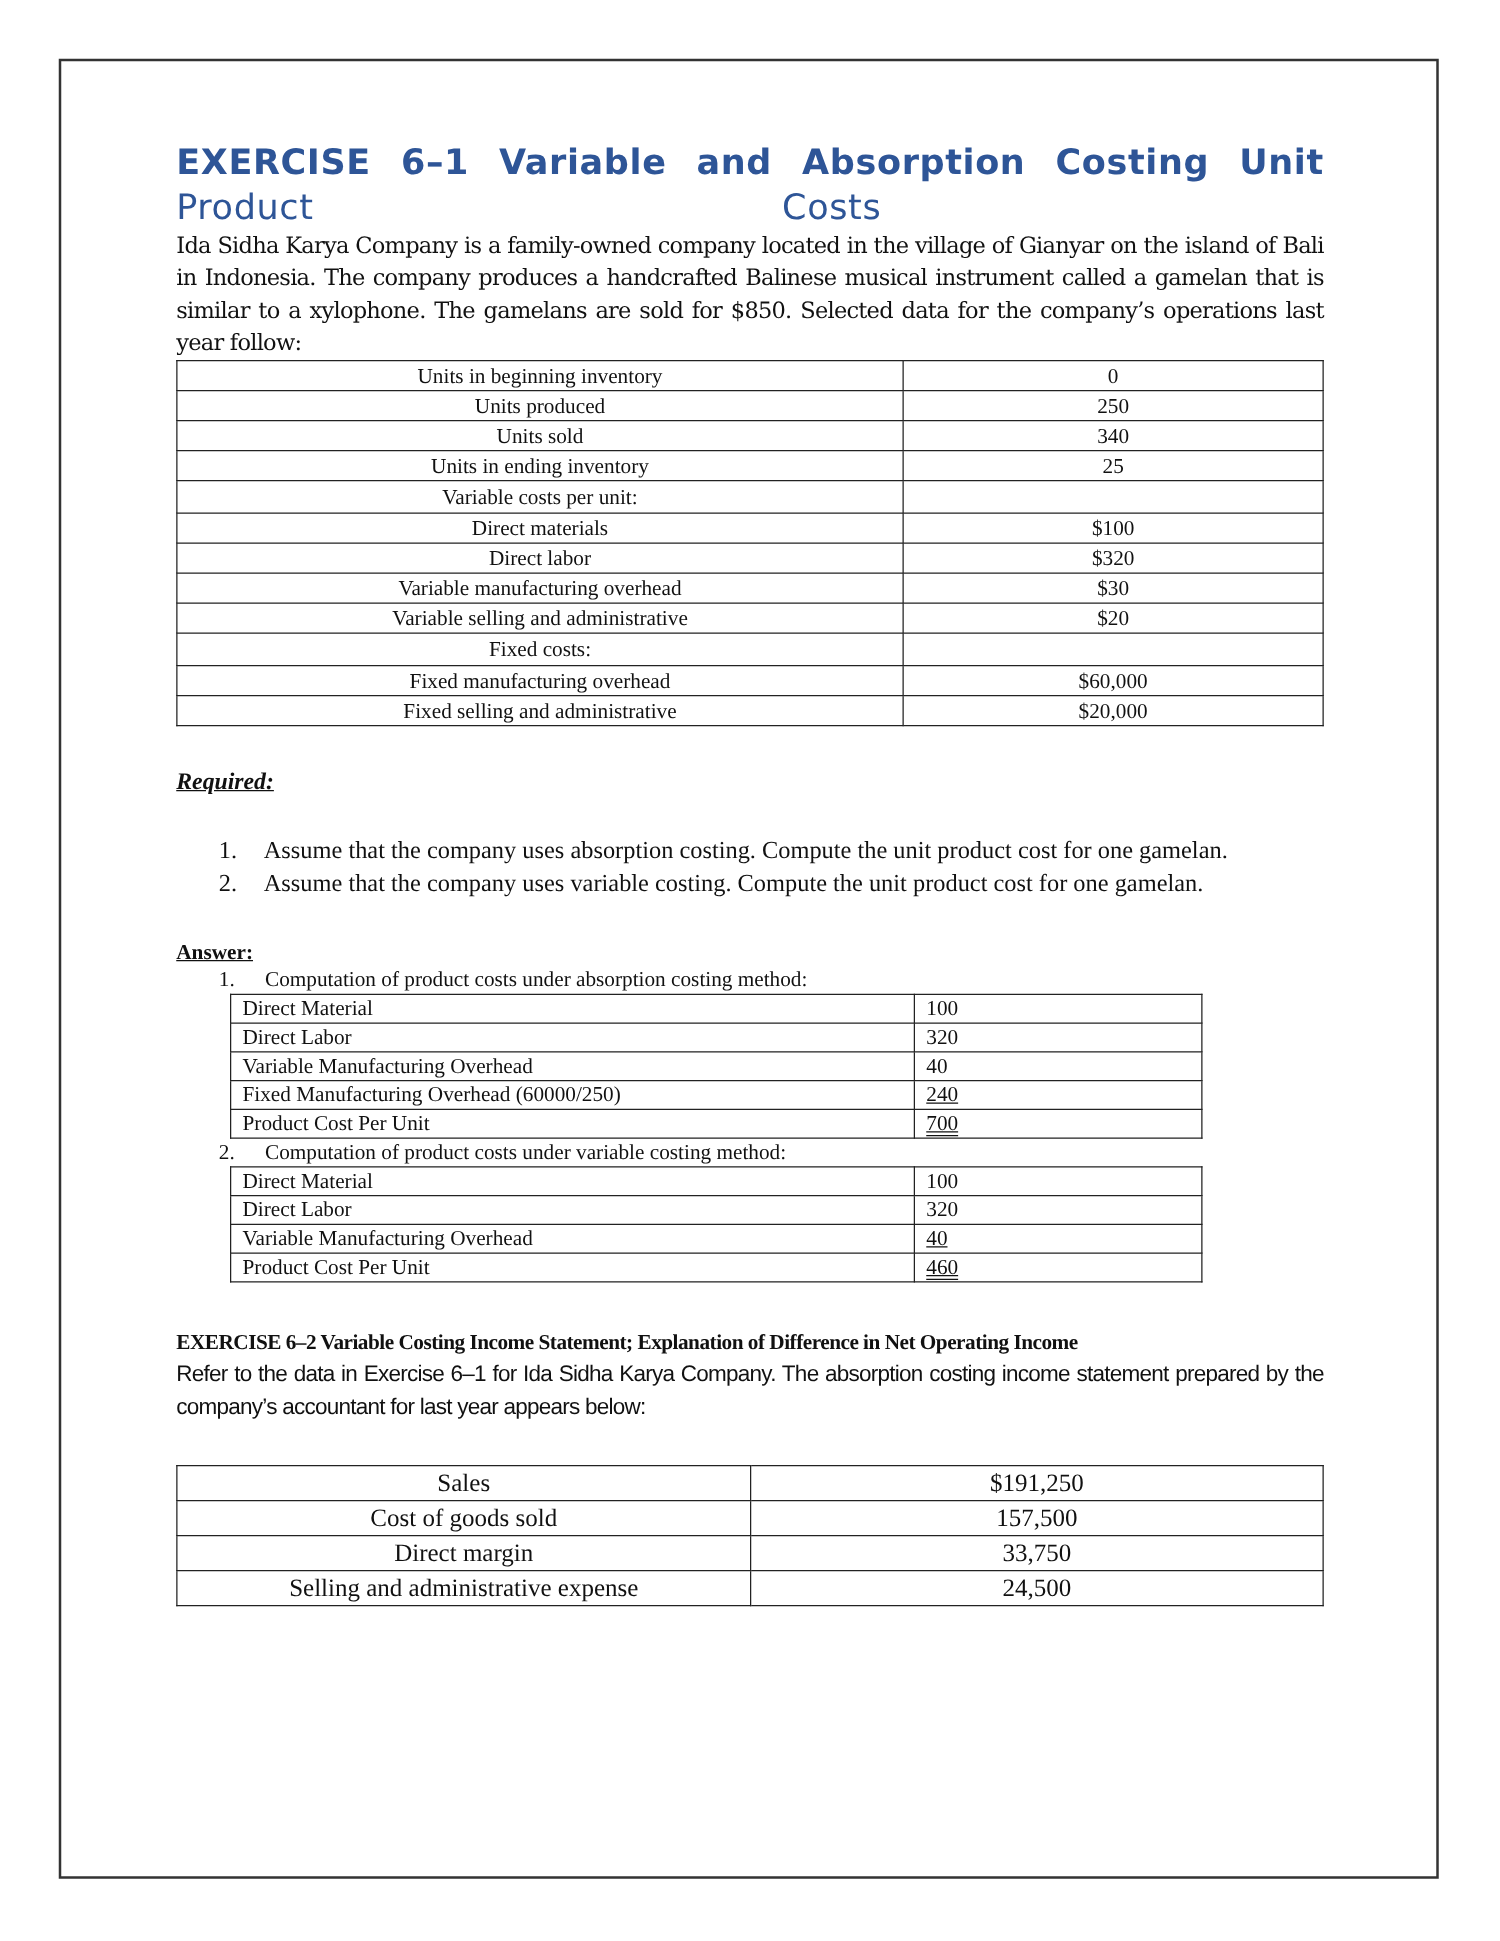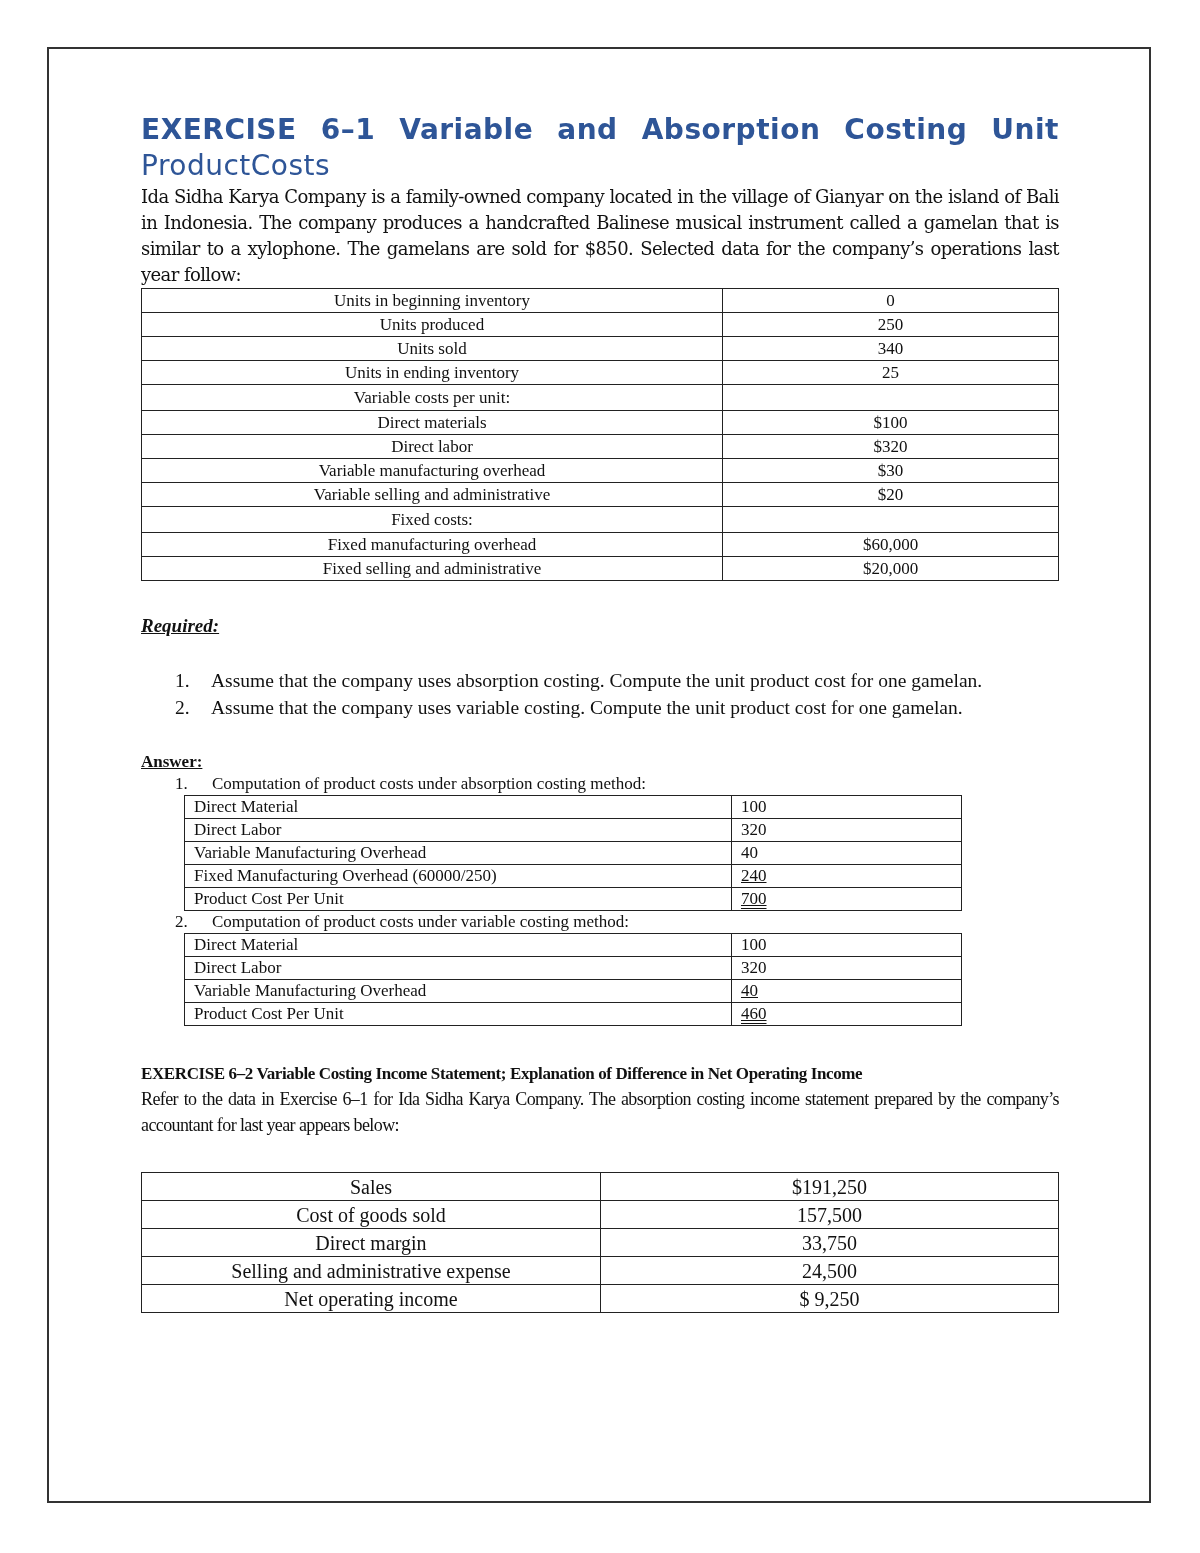--- a/index.html
+++ b/index.html
@@ -1,39 +1,39 @@
 <!DOCTYPE html>
 <html><head>
   <meta charset="utf-8">
   <style>
     html, body { margin: 0; padding: 0; background: #ffffff; }
     body { width: 1200px; height: 1553px; position: relative; font-family: "Liberation Serif", serif; color: #111; }
     .page-frame { position: absolute; left: 47px; top: 47px; width: 1104px; height: 1456px; border: 2px solid #333; box-sizing: border-box; }
     .content { position: absolute; left: 141px; top: 112px; width: 918px; }
     .title { font-family: "DejaVu Sans", sans-serif; color: #2e5597; font-size: 28px; line-height: 36px; margin: 0; text-align: justify; text-align-last: justify; letter-spacing: 0.5px; }
-    .title-line2 { display: flex; width: 564px; }
+    .title-line2 { display: flex; justify-content: space-between; width: 564px; }
     .intro { font-family: "DejaVu Serif", serif; font-size: 18px; line-height: 26px; text-align: justify; margin: 0; letter-spacing: -0.6px; }
     table { border-collapse: collapse; width: 100%; }
     .data-table td { border: 1.5px solid #222; font-size: 17px; height: 23px; padding: 0; text-align: center; line-height: 22px; }
     .data-table td.label { width: 580px; }
     .data-table tr.tall td { height: 25px; }
     .required { font-weight: bold; font-style: italic; font-size: 19px; margin: 34px 0 0 0; text-decoration: underline; }
     .req-list { margin: 30px 0 0 0; padding: 0; list-style: none; }
     .req-list li { position: relative; padding-left: 70px; font-size: 19.5px; line-height: 27px; text-align: justify; }
     .req-list li .num { position: absolute; left: 34px; top: 0; }
     .answer { font-weight: bold; text-decoration: underline; font-size: 17px; margin: 30px 0 0 0; line-height: 22px; }
     .ans-heading { position: relative; padding-left: 71px; font-size: 17px; line-height: 22px; }
     .ans-heading .num { position: absolute; left: 34px; }
     .ans-table { margin-left: 43px; width: 778px; }
     .ans-table td { border: 1.5px solid #222; font-size: 17px; height: 22px; padding: 0 0 0 9px; line-height: 22px; text-align: left; }
     .ans-table td.label { width: 537px; }
     .ul { text-decoration: underline; }
     .dul { text-decoration: underline double; }
     .ex2-title { font-weight: bold; font-size: 17px; margin: 36px 0 0 0; line-height: 24px; letter-spacing: -0.4px; }
-    .ex2-intro { font-family: Liberation Serif, serif; font-size: 18px; line-height: 26px; text-align: justify; margin: 0; letter-spacing: -0.6px; }
+    .ex2-intro { font-family: Liberation Sans, sans-serif; font-size: 18px; line-height: 26px; text-align: justify; margin: 0; letter-spacing: -0.6px; }
     .income-table { margin-top: 34px; }
     .income-table td { border: 1.5px solid #222; font-size: 20px; height: 27px; padding: 0; text-align: center; line-height: 26px; }
     .income-table td.label { width: 458px; margin-top: 24px; }
   </style>
 </head>
 <body>
 
 <div class="page-frame"></div>
 
 <div class="content">
@@ -184,20 +184,16 @@
           <td>157,500</td>
         </tr>
       <tr>
           <td class="label">Direct margin</td>
           <td>33,750</td>
         </tr>
       <tr>
           <td class="label">Selling and administrative expense</td>
           <td>24,500</td>
         </tr>
-      <tr>
-          <td class="label">Net operating income</td>
-          <td>$ 9,250</td>
-        </tr>
     </tbody>
   </table>
 
 </div>
 
 </body></html>

